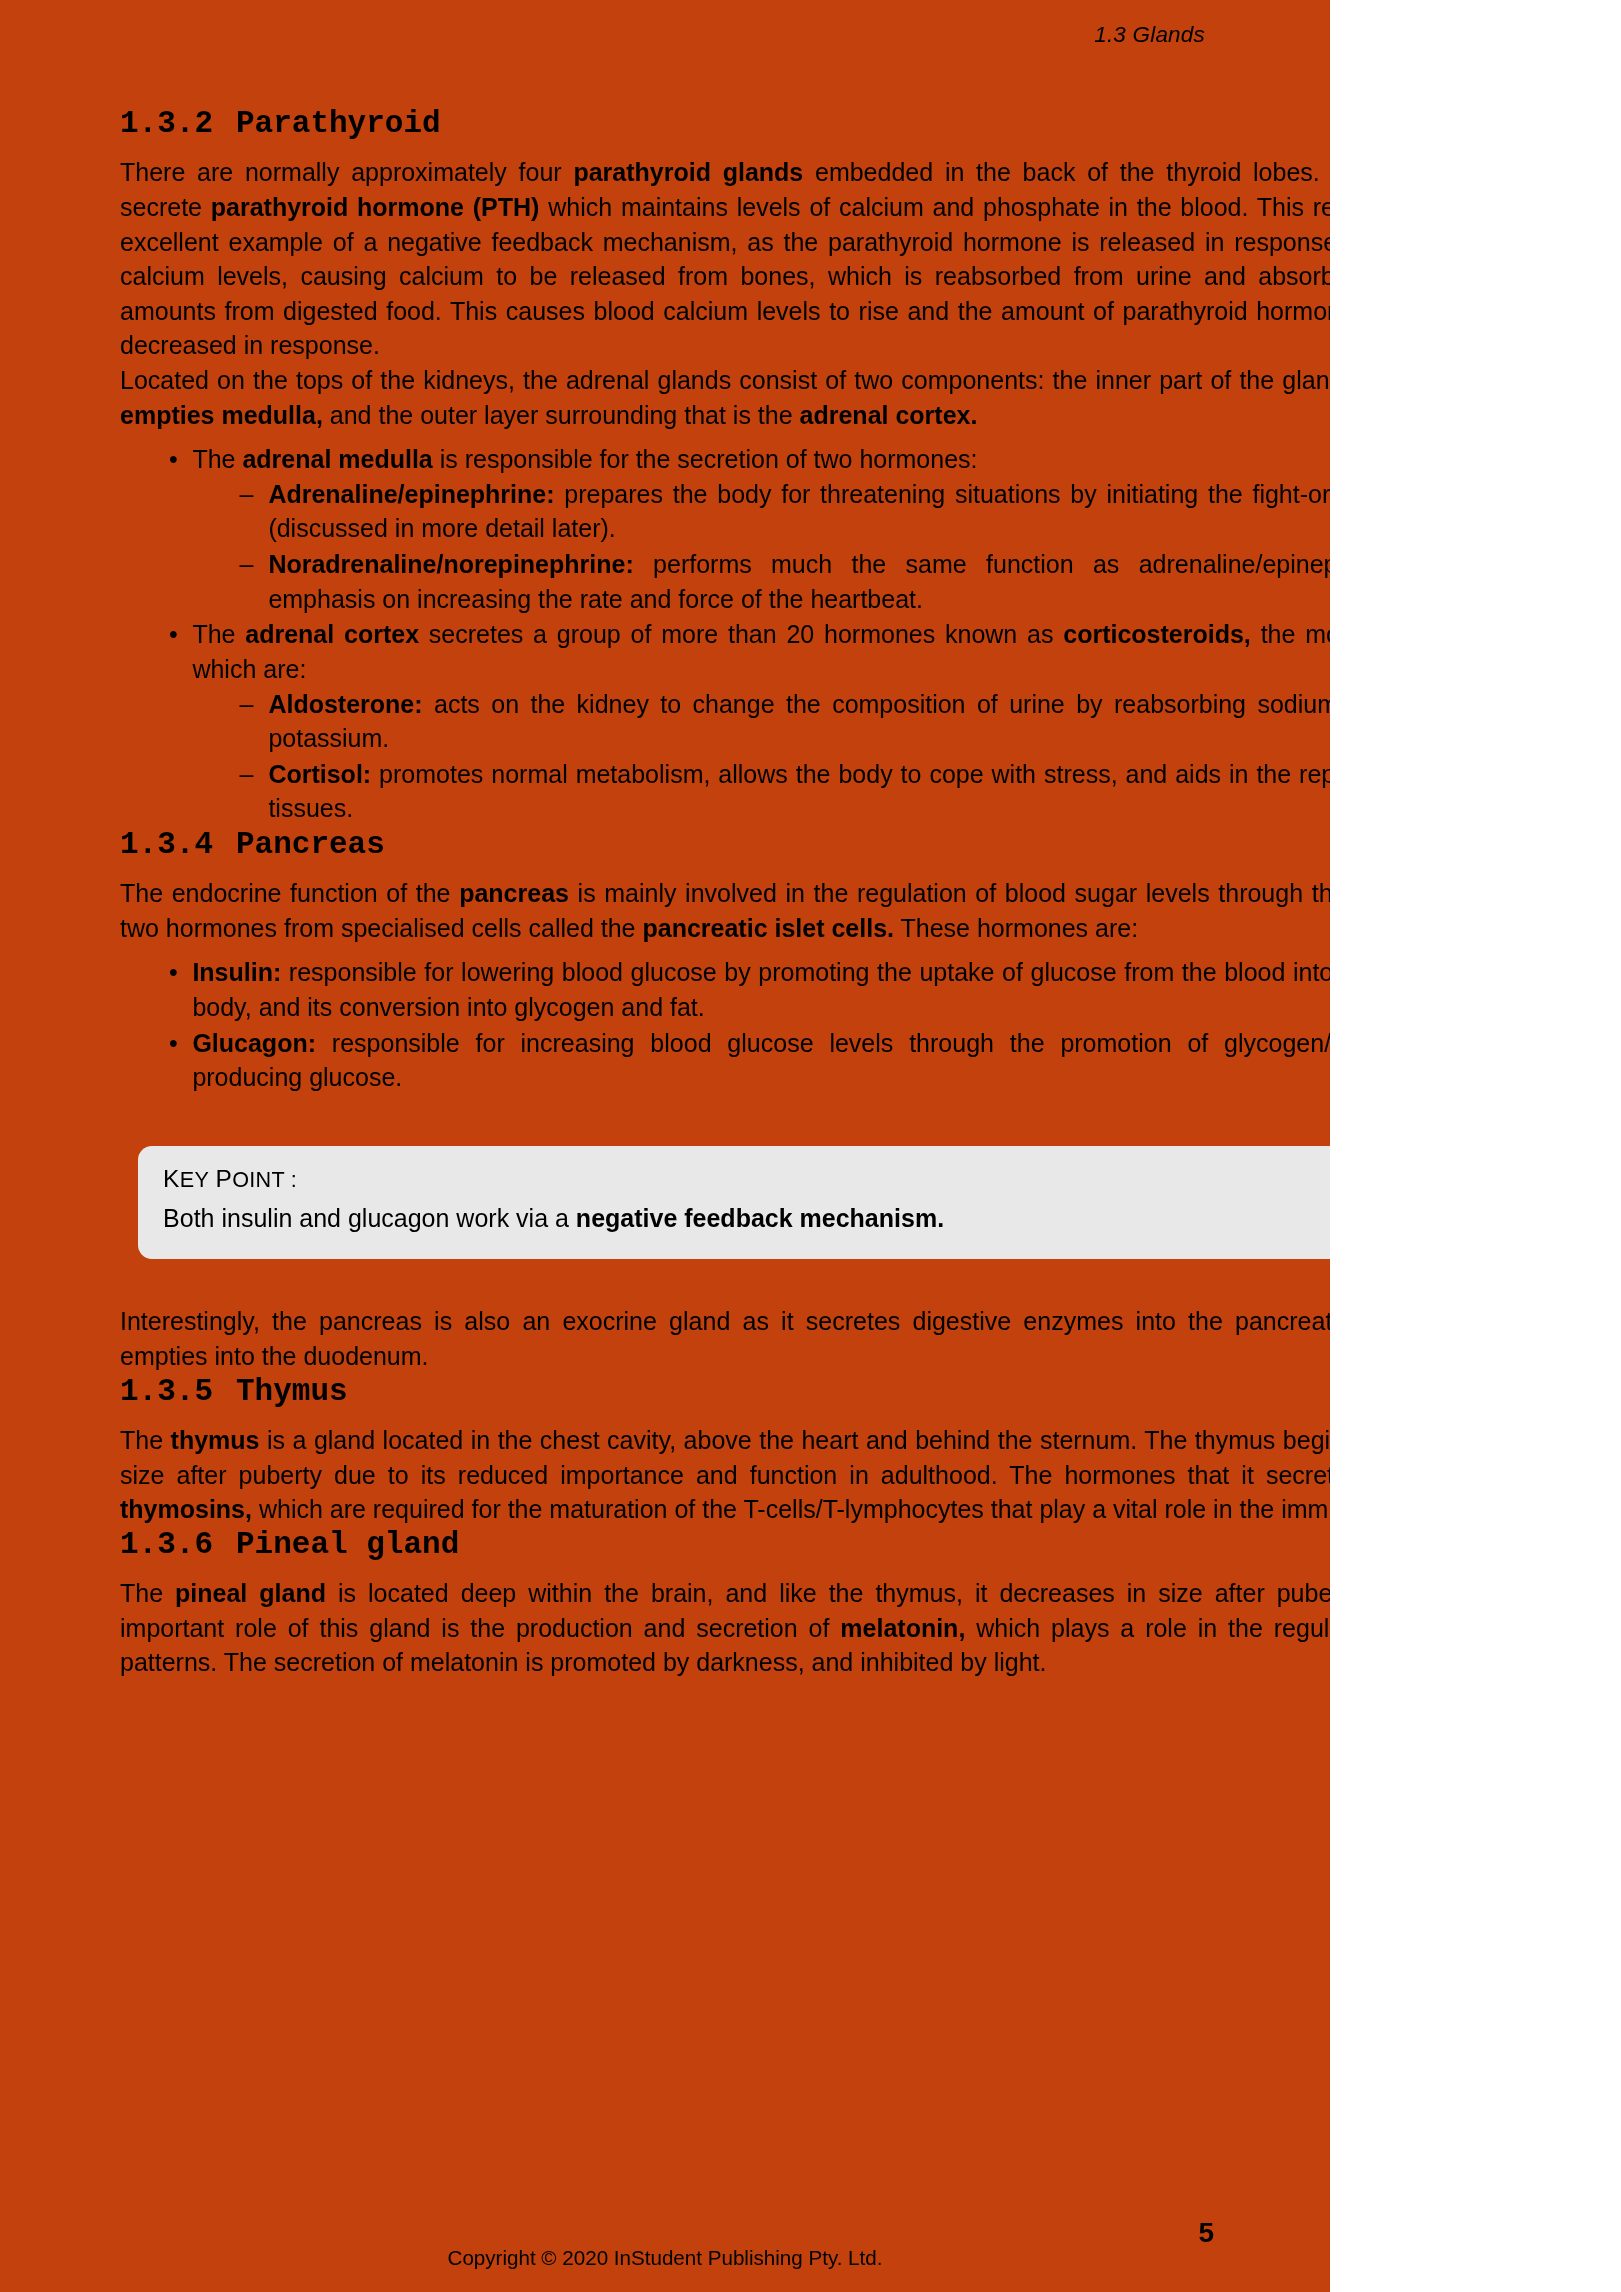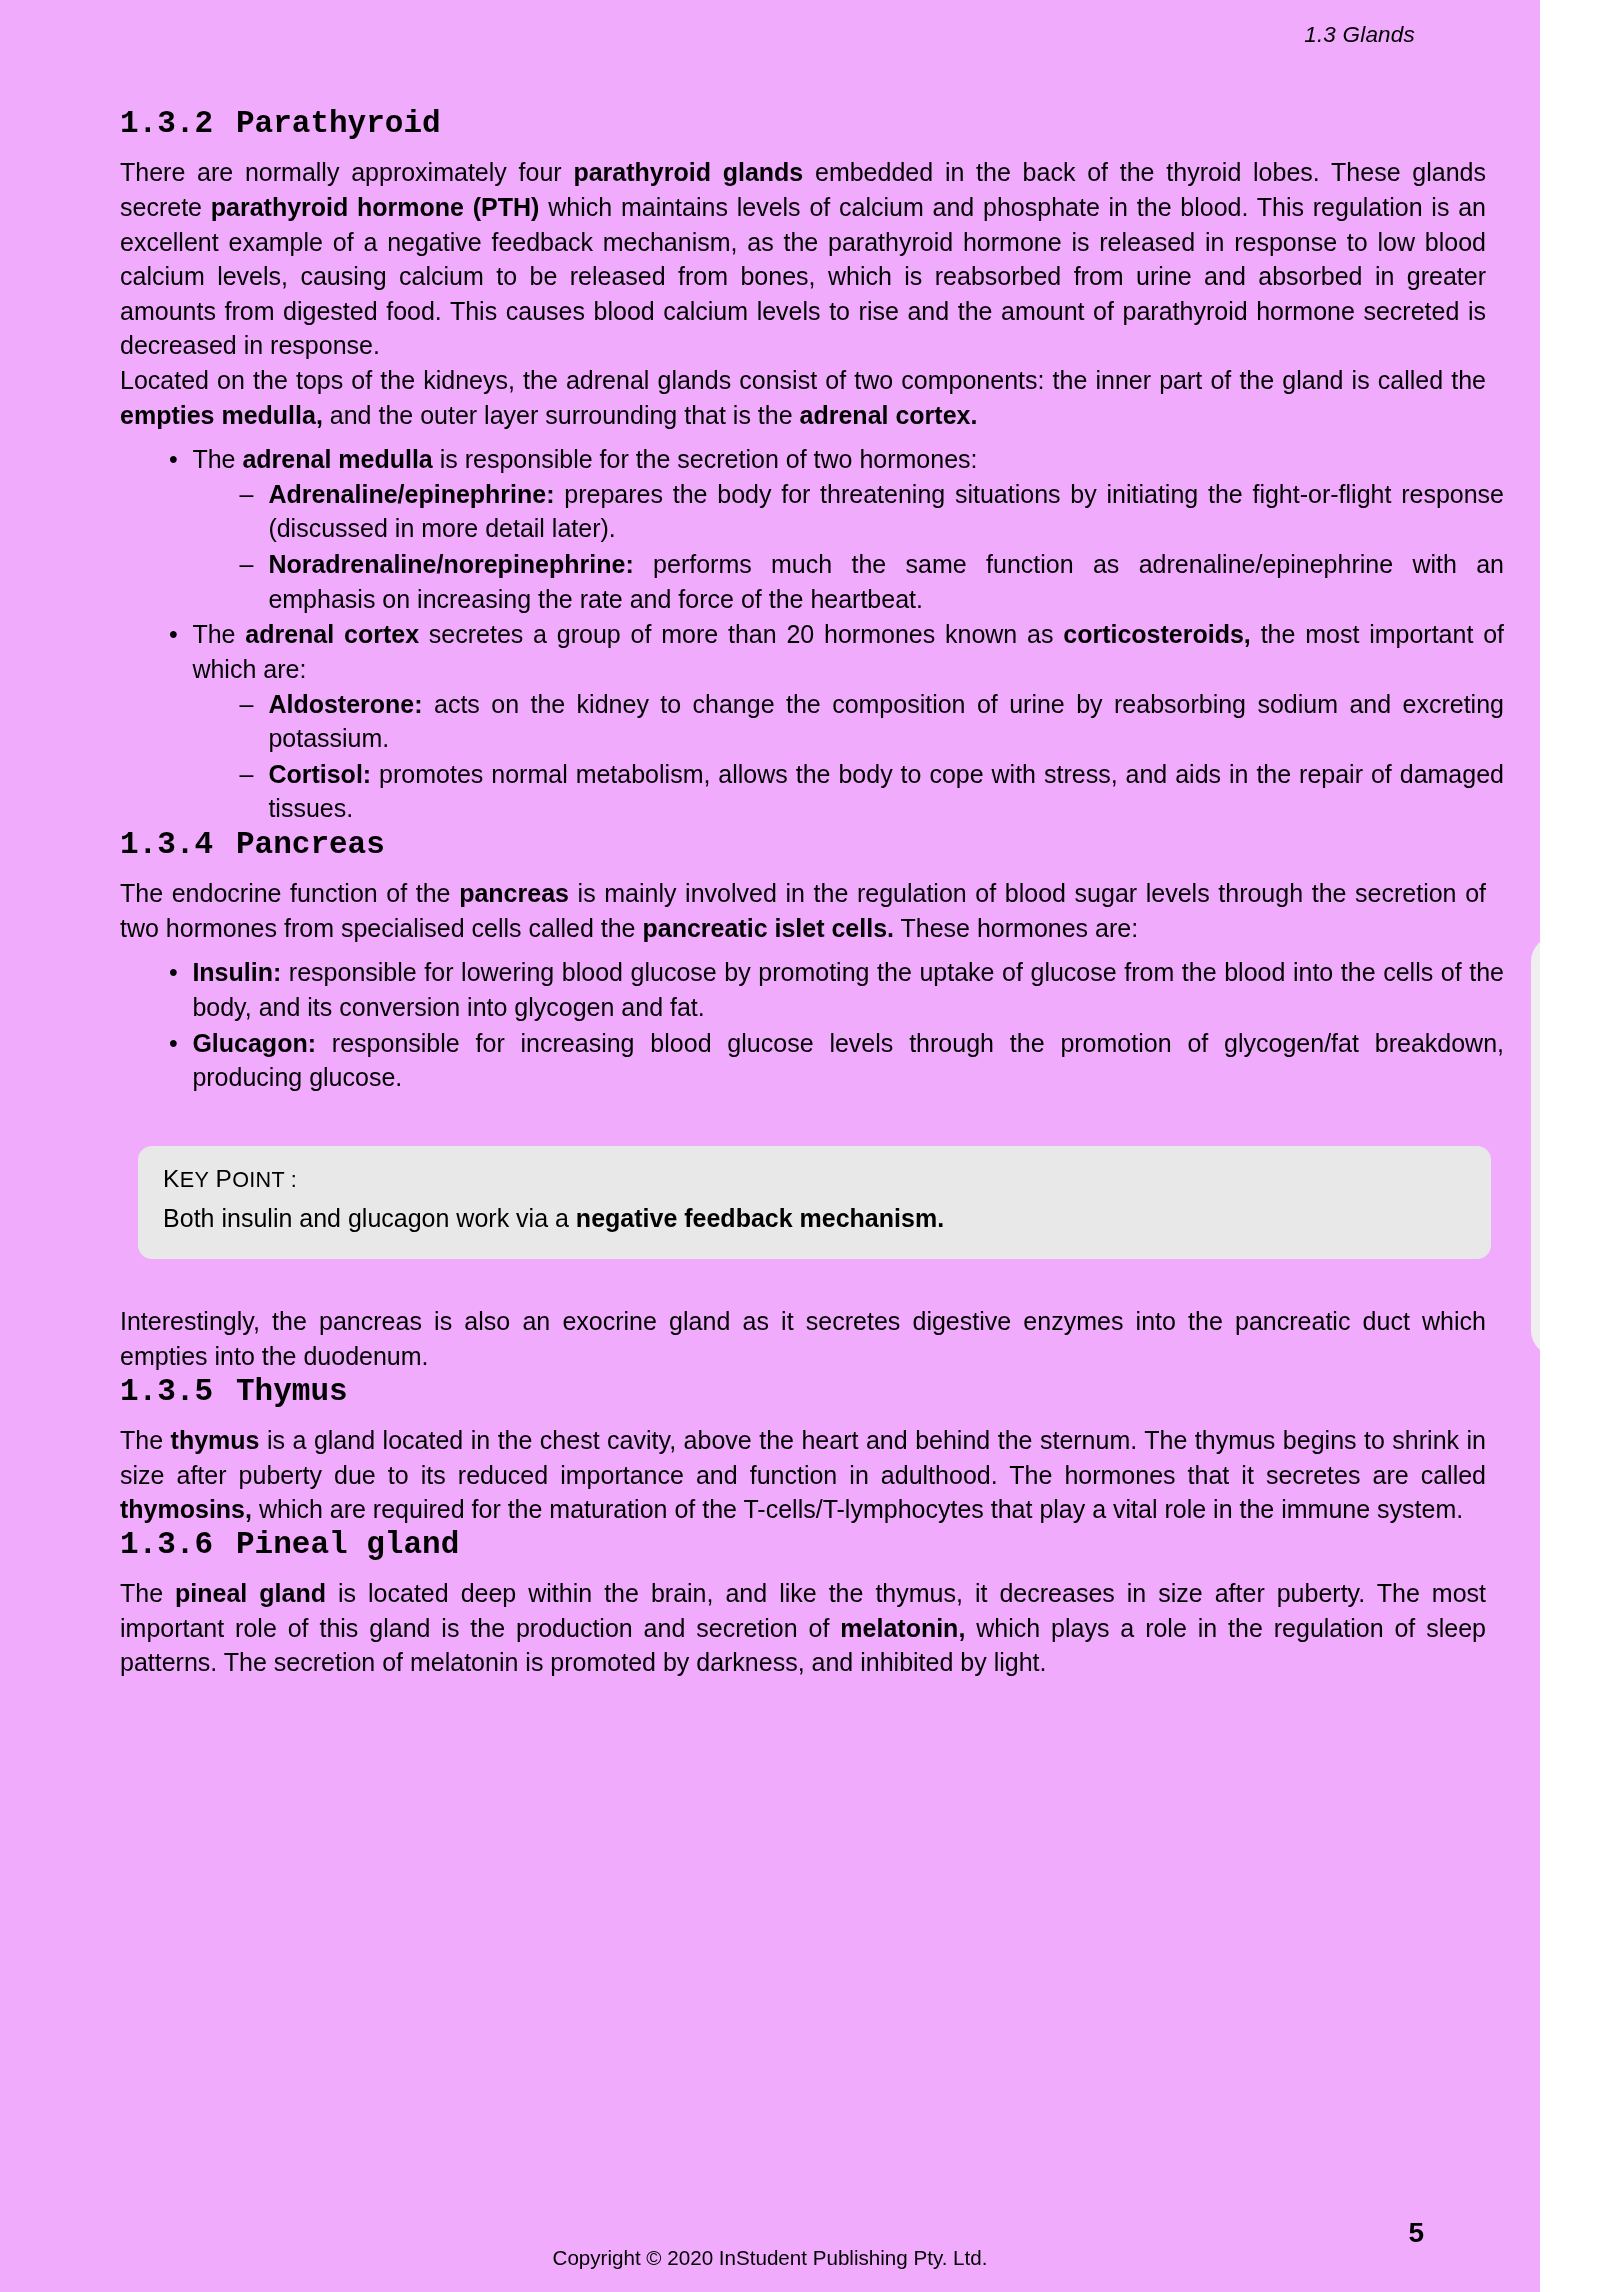--- a/index.html
+++ b/index.html
@@ -5,23 +5,23 @@
   html, body {
     margin: 0;
     padding: 0;
     background: #ffffff;
   }
   body {
     font-family: "Liberation Sans", sans-serif;
   }
   .page {
     position: relative;
-    width: 1540px;
+    width: 1330px;
     height: 2293px;
-    background: #f0abfc;
+    background: #c2410c;
     overflow: hidden;
     box-sizing: border-box;
   }
 
   
   .running-header {
     position: absolute;
     top: 21.6px;
     right: 125px;
     font-style: italic;

